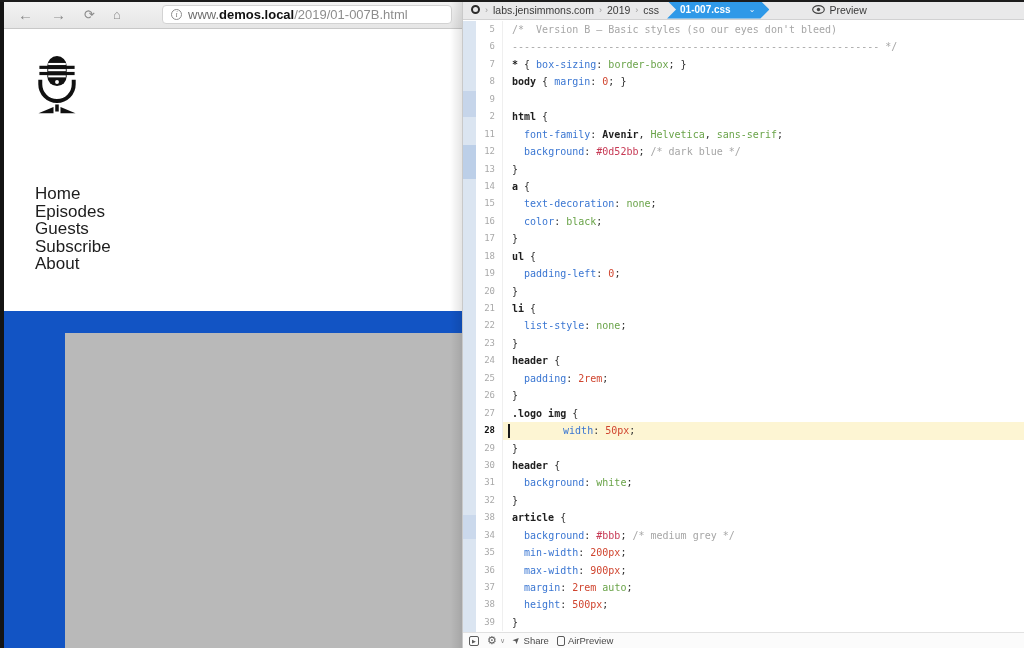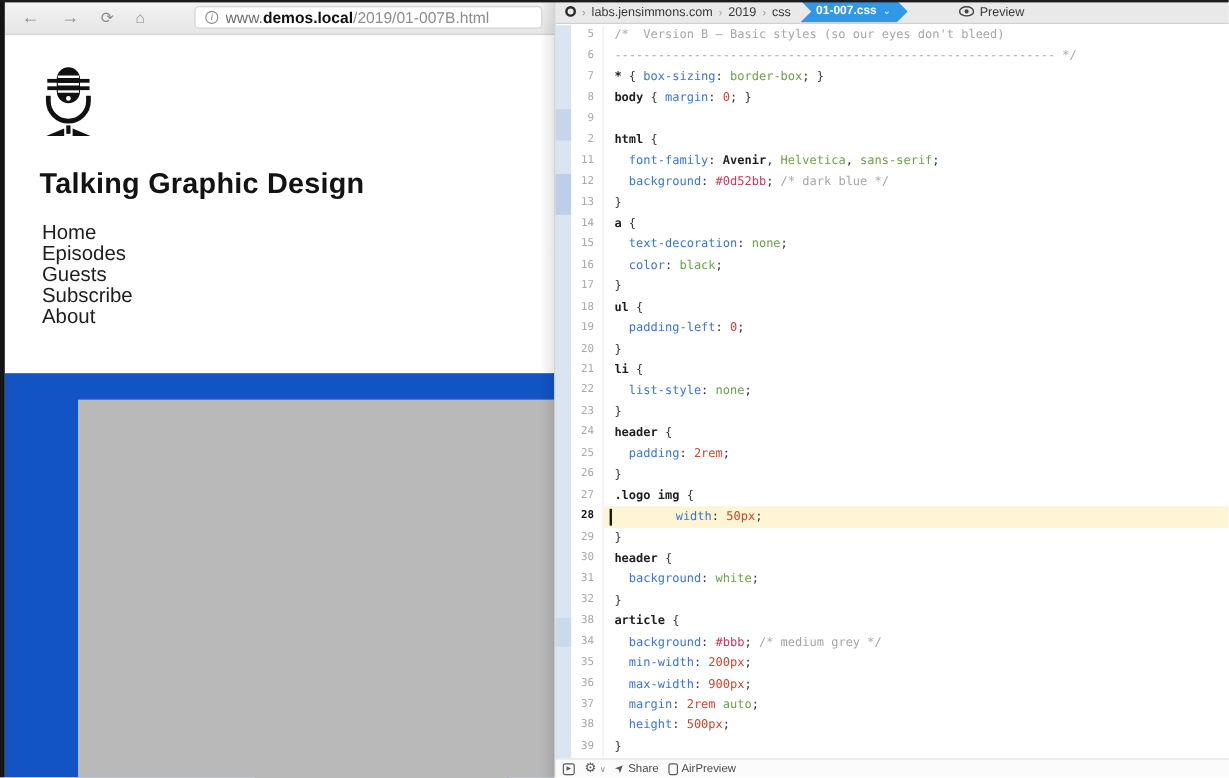--- a/index.html
+++ b/index.html
@@ -45,21 +45,21 @@
   
   .editor-pane { position:absolute; left:462px; top:0; width:562px; height:648px; background:#fff; border-left:1px solid #c9c9c9; }
 
   .e-topbar { position:absolute; left:0; top:0; right:0; height:20px; background:#e9e9ea;
     border-bottom:1px solid #d1d1d2; display:flex; align-items:center; padding-left:8px; gap:5px;
     font-size:10.5px; color:#3a3a3a; z-index:6; }
   .ring-icon { width:9px; height:9px; border:2px solid #2b2b2b; border-radius:50%; flex:0 0 auto; }
   .crumb-sep { color:#9b9b9b; font-size:9px; }
   .crumb { color:#3a3a3a; cursor:pointer; }
   .file-tab { background:var(--tab-blue,#2f99e8); color:#fff; font-size:10px; font-weight:700;
-    height:18px; display:flex; align-items:center; gap:5px; padding:0 14px 0 13px; margin-left:3px;
+    height:18px; display:flex; align-items:center; gap:18px; padding:0 14px 0 13px; margin-left:3px;
     clip-path:polygon(0% 0%, calc(100% - 9px) 0%, 100% 50%, calc(100% - 9px) 100%, 0% 100%, 9px 50%); cursor:pointer; }
   .file-tab .chev { font-size:8px; font-weight:400; opacity:.9; }
   .preview-group { display:flex; align-items:center; gap:4px; margin-left:6px; cursor:pointer;padding-left:32px; }
   .preview-label { color:#3a3a3a; }
 
   .e-annostrip { position:absolute; left:0; top:21px; width:13px; bottom:16px; background:#dbe5f1; }
   .anno-seg { position:absolute; left:0; width:13px; }
 
   .e-lines { position:absolute; left:13px; top:21px; right:0; bottom:16px; overflow:hidden; }
   .code-row { display:flex; height:17.45px; align-items:center; }
@@ -120,21 +120,20 @@
           <line x1="15" y1="24" x2="35" y2="24" stroke="#fff" stroke-width="2.4"></line>
           <rect x="5" y="12" width="40" height="3.6" fill="#111"></rect>
           <rect x="5" y="19" width="40" height="3.6" fill="#111"></rect>
           <circle cx="25" cy="30.5" r="2.2" fill="#fff"></circle>
           <path d="M6 28 v5 a19 19 0 0 0 38 0 v-5" fill="none" stroke="#111" stroke-width="4.5"></path>
           <rect x="23" y="56" width="4" height="8" fill="#111"></rect>
           <polygon points="4,66 21,59 21,66" fill="#111"></polygon>
           <polygon points="46,66 29,59 29,66" fill="#111"></polygon>
         </svg>
       </span>
-      <div class="page-title">Talking Graphic Design</div>
       <ul class="page-nav">
           <li>Home</li>
           <li>Episodes</li>
           <li>Guests</li>
           <li>Subscribe</li>
           <li>About</li>
         </ul>
     </div>
     <div class="page-body">
       <div class="article-box"></div>

